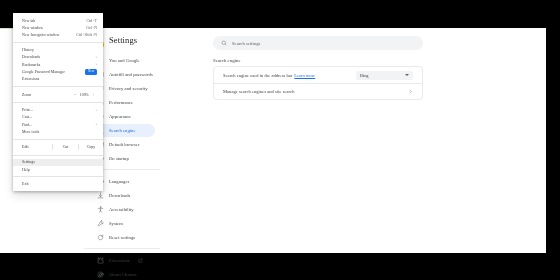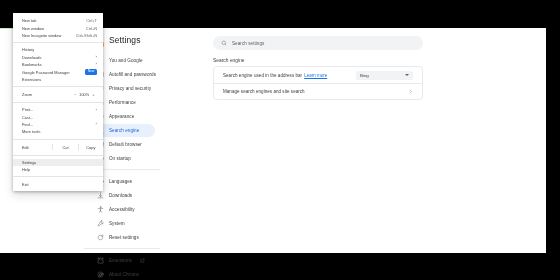--- a/index.html
+++ b/index.html
@@ -1,21 +1,21 @@
 <!DOCTYPE html>
 <html><head>
 <meta charset="utf-8">
 <style>
   html,body{margin:0;padding:0;}
   body{
     width:560px;height:280px;overflow:hidden;background:#000000;
     font-family:"Liberation Sans", sans-serif;
     -webkit-font-smoothing:antialiased;
   }
-  #root{position:relative;width:560px;height:280px;}
+  #root{position:relative;width:560px;height:280px;font-family:Liberation Serif, serif;}
 
   
   .page-surface{
     position:absolute;left:0;top:28px;width:546px;height:224px;
     background:#ffffff;
     border-top:1.5px solid #cfe5cc;
   }
 
   
   .settings-sidebar{

